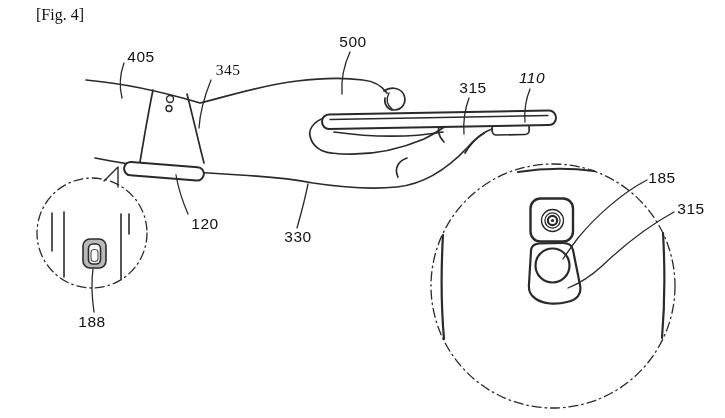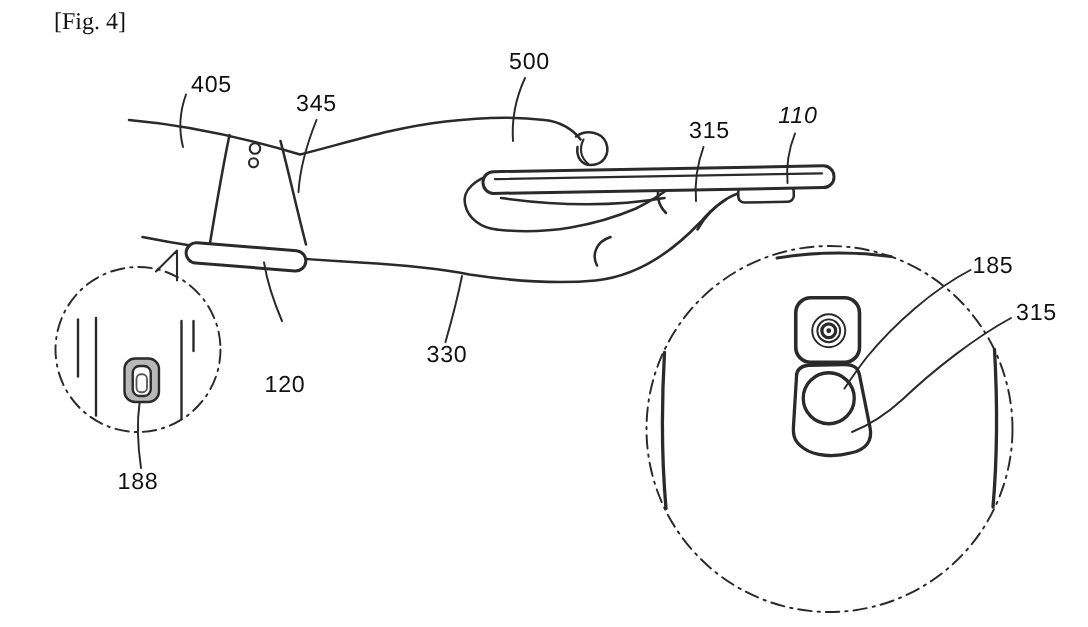--- a/index.html
+++ b/index.html
@@ -89,22 +89,22 @@
         <path d="M 297,228 C 301,214 305,199 308,184"></path>
         <path d="M 94,312 C 92,298 91,283 93,269"></path>
         <path d="M 647,180 C 622,193 596,216 578,238 C 571,247 567,253 563,259"></path>
         <path d="M 674,212 C 650,225 622,247 602,266 C 590,277 578,284 568,288"></path>
       </g>
     </g>
   </svg>
 
   <div class="caption">[Fig. 4]</div>
   <div class="ref-label" style="left:125px;top:48px;margin-left:16px;">405</div>
-  <div class="ref-label" style="left:211px;top:61px;">345</div>
+  <div class="ref-label" style="left:228px;top:61px;font-family:Liberation Serif, serif;">345</div>
   <div class="ref-label" style="left:353px;top:33px;">500</div>
   <div class="ref-label" style="left:473px;top:79px;">315</div>
   <div class="ref-label" style="left:532px;top:69px;font-style:italic;">110</div>
   <div class="ref-label" style="left:662px;top:169px;">185</div>
   <div class="ref-label" style="left:691px;top:200px;">315</div>
-  <div class="ref-label" style="left:190px;top:215px;margin-top:33px;">120</div>
+  <div class="ref-label" style="left:205px;top:215px;">120</div>
   <div class="ref-label" style="left:298px;top:228px;">330</div>
   <div class="ref-label" style="left:92px;top:313px;">188</div>
 </div>
 
 </body></html>

